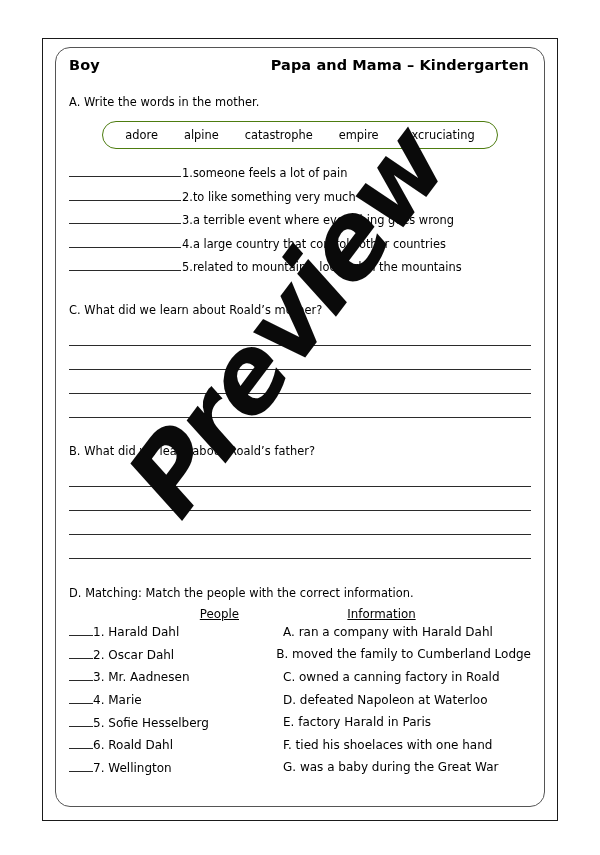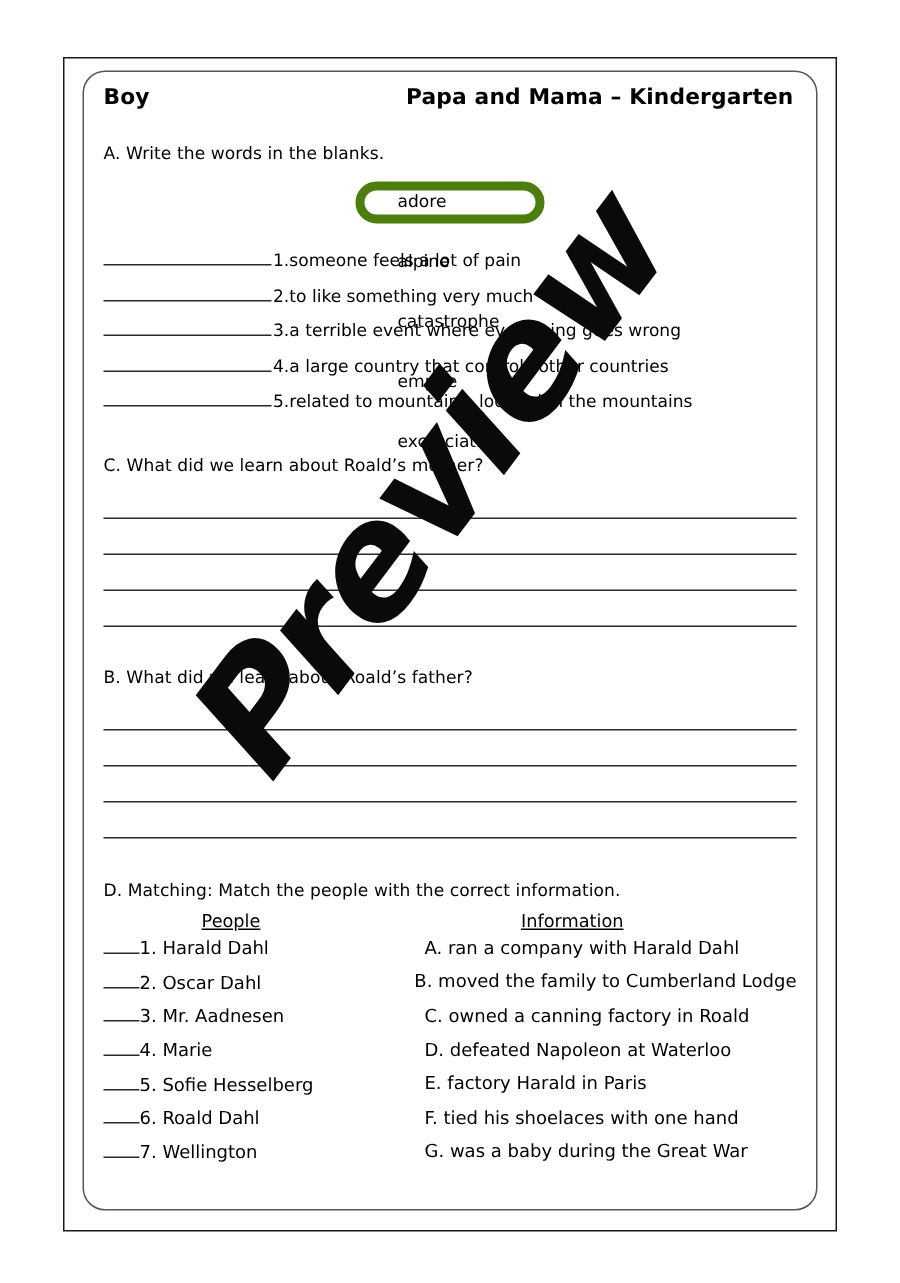--- a/index.html
+++ b/index.html
@@ -74,30 +74,29 @@
     font-size: 11.4px;
     margin-top: 12px;
     letter-spacing: 0.05px;
   }
   .wordbank-wrap {
     display: flex;
     justify-content: center;
     margin-top: 12px;
   }
   .wordbank {
-    border: 6px solid #4d7c0f;
+    border: 1px solid #4d7c0f;
     border-radius: 999px;
     height: 28px;
     box-sizing: border-box;
     display: flex;
-    align-items: flex-start;
+    align-items: center;
     gap: 26px;
     padding: 0 22px;
     font-size: 11.4px;
-    flex-direction: column;
   }
   .wordbank span { white-space: nowrap; }
 
   .blank-list {
     margin-top: 16px;
   }
   .blank-row {
     font-size: 11.4px;
     height: 23.5px;
     display: flex;
@@ -131,21 +130,21 @@
 
   
   .sec-d { margin-top: 27px; }
   .match-head {
     display: flex;
     margin-top: 7px;
     font-size: 11.8px;
   }
   .match-head .col-people {
     width: 215px;
-    text-align: center;
+    text-align: right;
     padding-right: 45px;
     box-sizing: border-box;
   }
   .match-head .col-info {
     flex: 1;
     text-align: center;
     padding-right: 52px;
     box-sizing: border-box;
   }
   .match-head u { text-decoration: underline; }
@@ -204,21 +203,21 @@
 <div id="worksheet-card"></div>
 
 <div id="content">
 
   <div class="header-row">
     <div class="hdr-left">Boy</div>
     <div class="hdr-right">Papa and Mama – Kindergarten</div>
   </div>
 
   <div>
-    <div class="sec-prompt">A. Write the words in the blanks.</div>
+    <div class="sec-prompt">A. Write the words in the mother.</div>
 
     <div class="wordbank-wrap">
       <div class="wordbank" id="word-bank">
           <span>adore</span>
           <span>alpine</span>
           <span>catastrophe</span>
           <span>empire</span>
           <span>excruciating</span>
         </div>
     </div>

